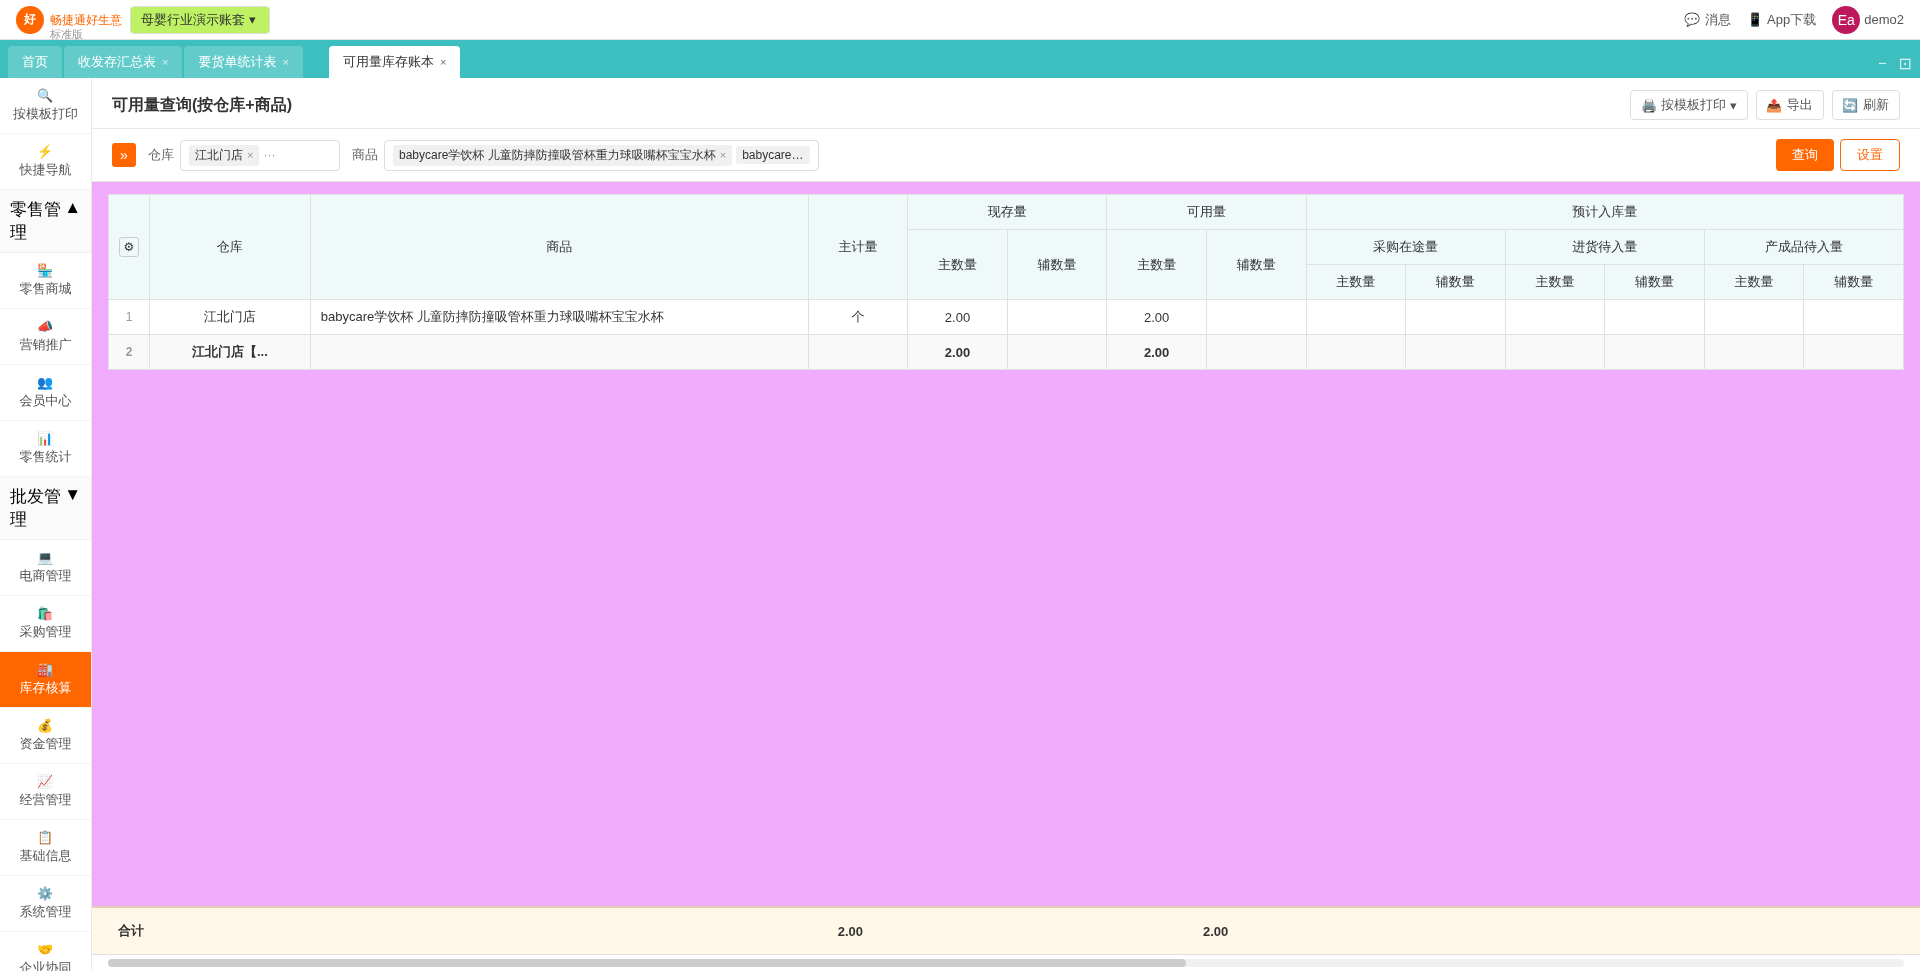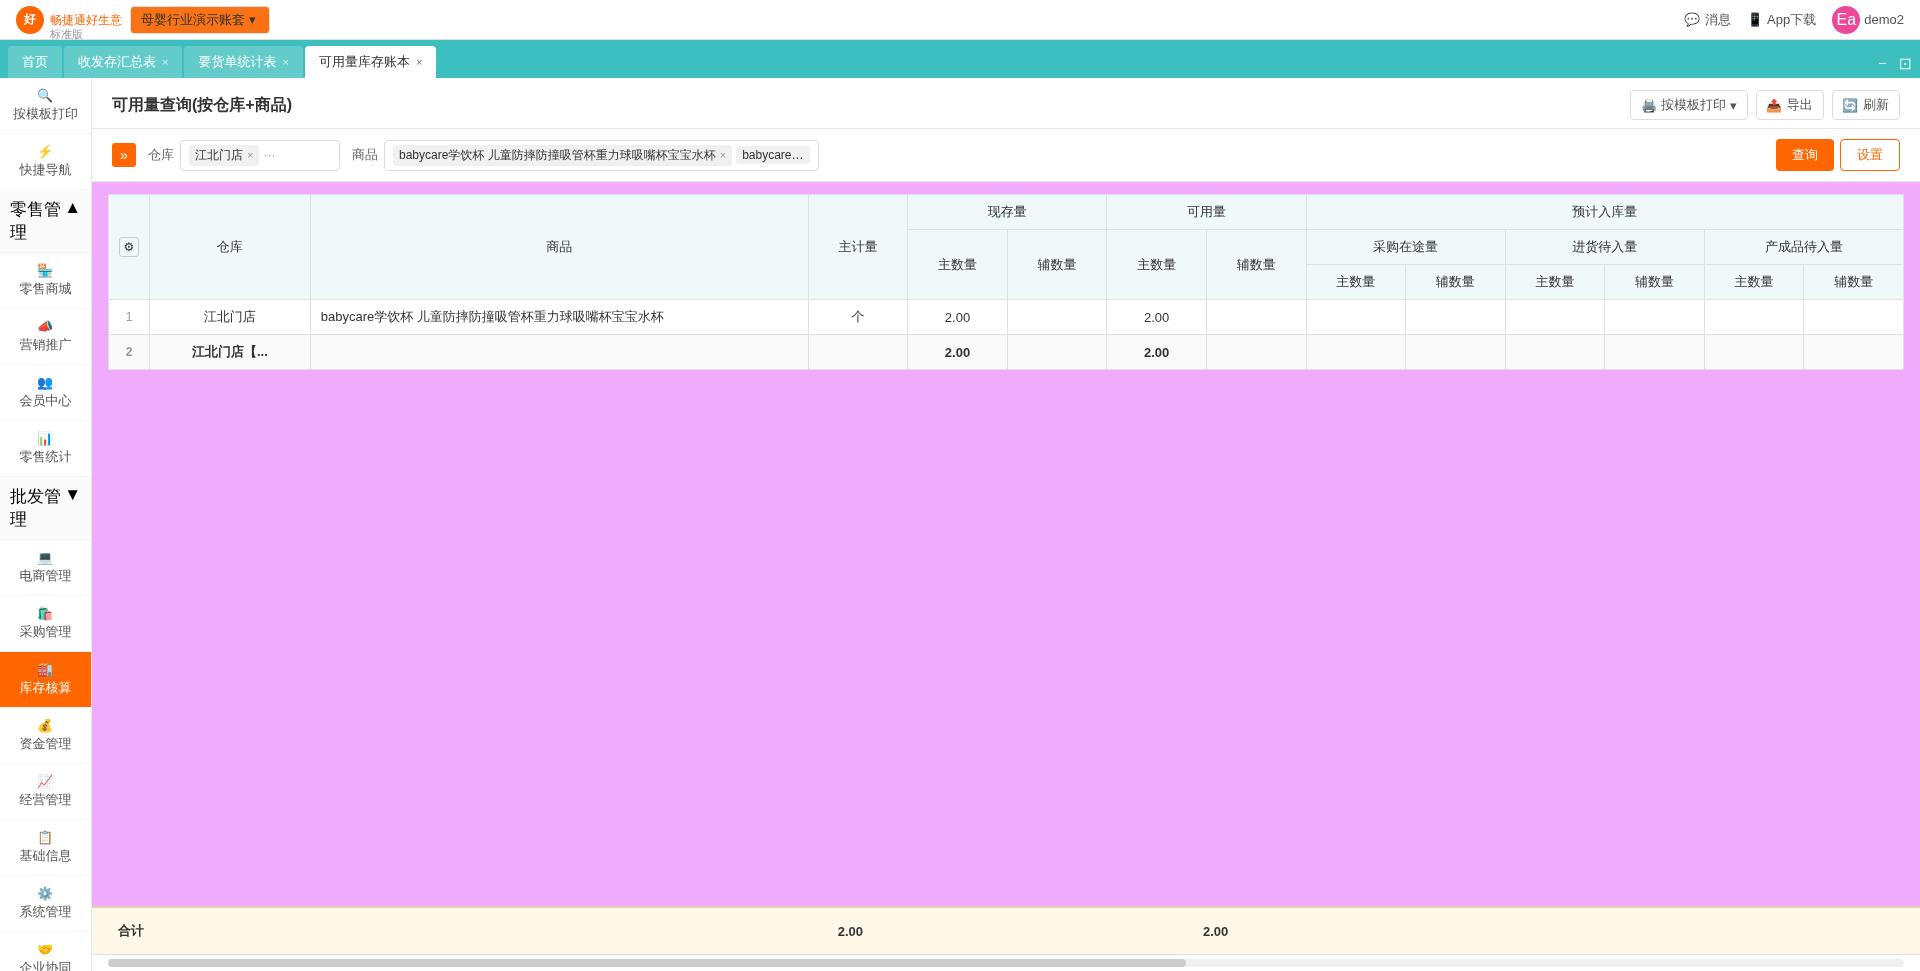--- a/index.html
+++ b/index.html
@@ -5,31 +5,31 @@
     * { box-sizing: border-box; margin: 0; padding: 0; }
     body { font-family: 'Microsoft YaHei', Arial, sans-serif; font-size: 13px; background: #f0f0f0; display: flex; flex-direction: column; height: 971px; overflow: hidden; }
 
     
     .top-bar { height: 40px; background: #fff; display: flex; align-items: center; justify-content: space-between; padding: 0 16px; border-bottom: 1px solid #e0e0e0; flex-shrink: 0; }
     .top-bar-left { display: flex; align-items: center; gap: 8px; }
     .logo-area { display: flex; align-items: center; gap: 6px; }
     .logo-icon { width: 28px; height: 28px; background: #ff6600; border-radius: 50%; display: flex; align-items: center; justify-content: center; color: white; font-size: 12px; font-weight: bold; }
     .logo-text { color: #ff6600; font-size: 12px; line-height: 1.2; margin-top: 16px; }
     .logo-sub { color: #999; font-size: 11px; }
-    .industry-select { display: flex; align-items: center; gap: 4px; padding: 4px 10px; border: 1px solid #ddd; border-radius: 4px; cursor: pointer; font-size: 13px; color: #333; background: #f97316; min-width: 140px; }
+    .industry-select { display: flex; align-items: center; gap: 4px; padding: 4px 10px; border: 1px solid #ddd; border-radius: 4px; cursor: pointer; font-size: 13px; color: #333; background: #bef264; min-width: 140px; }
     .top-bar-right { display: flex; align-items: center; gap: 16px; }
     .top-right-item { display: flex; align-items: center; gap: 4px; cursor: pointer; color: #555; font-size: 13px; }
-    .avatar { width: 28px; height: 28px; border-radius: 50%; background: #ec4899; display: flex; align-items: center; justify-content: center; color: white; font-size: 16px; }
+    .avatar { width: 28px; height: 28px; border-radius: 50%; background: #be185d; display: flex; align-items: center; justify-content: center; color: white; font-size: 14px; }
 
     
     .tab-bar { height: 38px; background: #3ebfbf; display: flex; align-items: flex-end; padding: 0 8px; flex-shrink: 0; gap: 19px; justify-content: space-between; }
     .tab-bar-left { display: flex; align-items: flex-end; gap: 2px; }
     .tab { padding: 6px 14px; border-radius: 4px 4px 0 0; cursor: pointer; font-size: 13px; display: flex; align-items: center; gap: 6px; height: 32px; }
     .tab-inactive { background: rgba(255,255,255,0.2); color: #fff; }
-    .tab-active { background: #fff; color: #333; }
+    .tab-active { background: #fff; color: #333; margin-left: 24px; }
     .tab-close { font-size: 11px; color: inherit; opacity: 0.7; cursor: pointer; }
     .tab-bar-right { display: flex; align-items: center; gap: 8px; padding-bottom: 4px; }
     .tab-bar-btn { color: #fff; cursor: pointer; font-size: 16px; opacity: 0.8; }
 
     
     .main-layout { display: flex; flex: 1; overflow: hidden; }
 
     
     .sidebar { width: 92px; background: #fff; border-right: 1px solid #e8e8e8; display: flex; flex-direction: column; overflow-y: auto; flex-shrink: 0; }
     .sidebar-item { padding: 10px 8px; text-align: center; cursor: pointer; color: #555; font-size: 13px; border-bottom: 1px solid #f5f5f5; display: flex; flex-direction: column; align-items: center; gap: 2px; }

